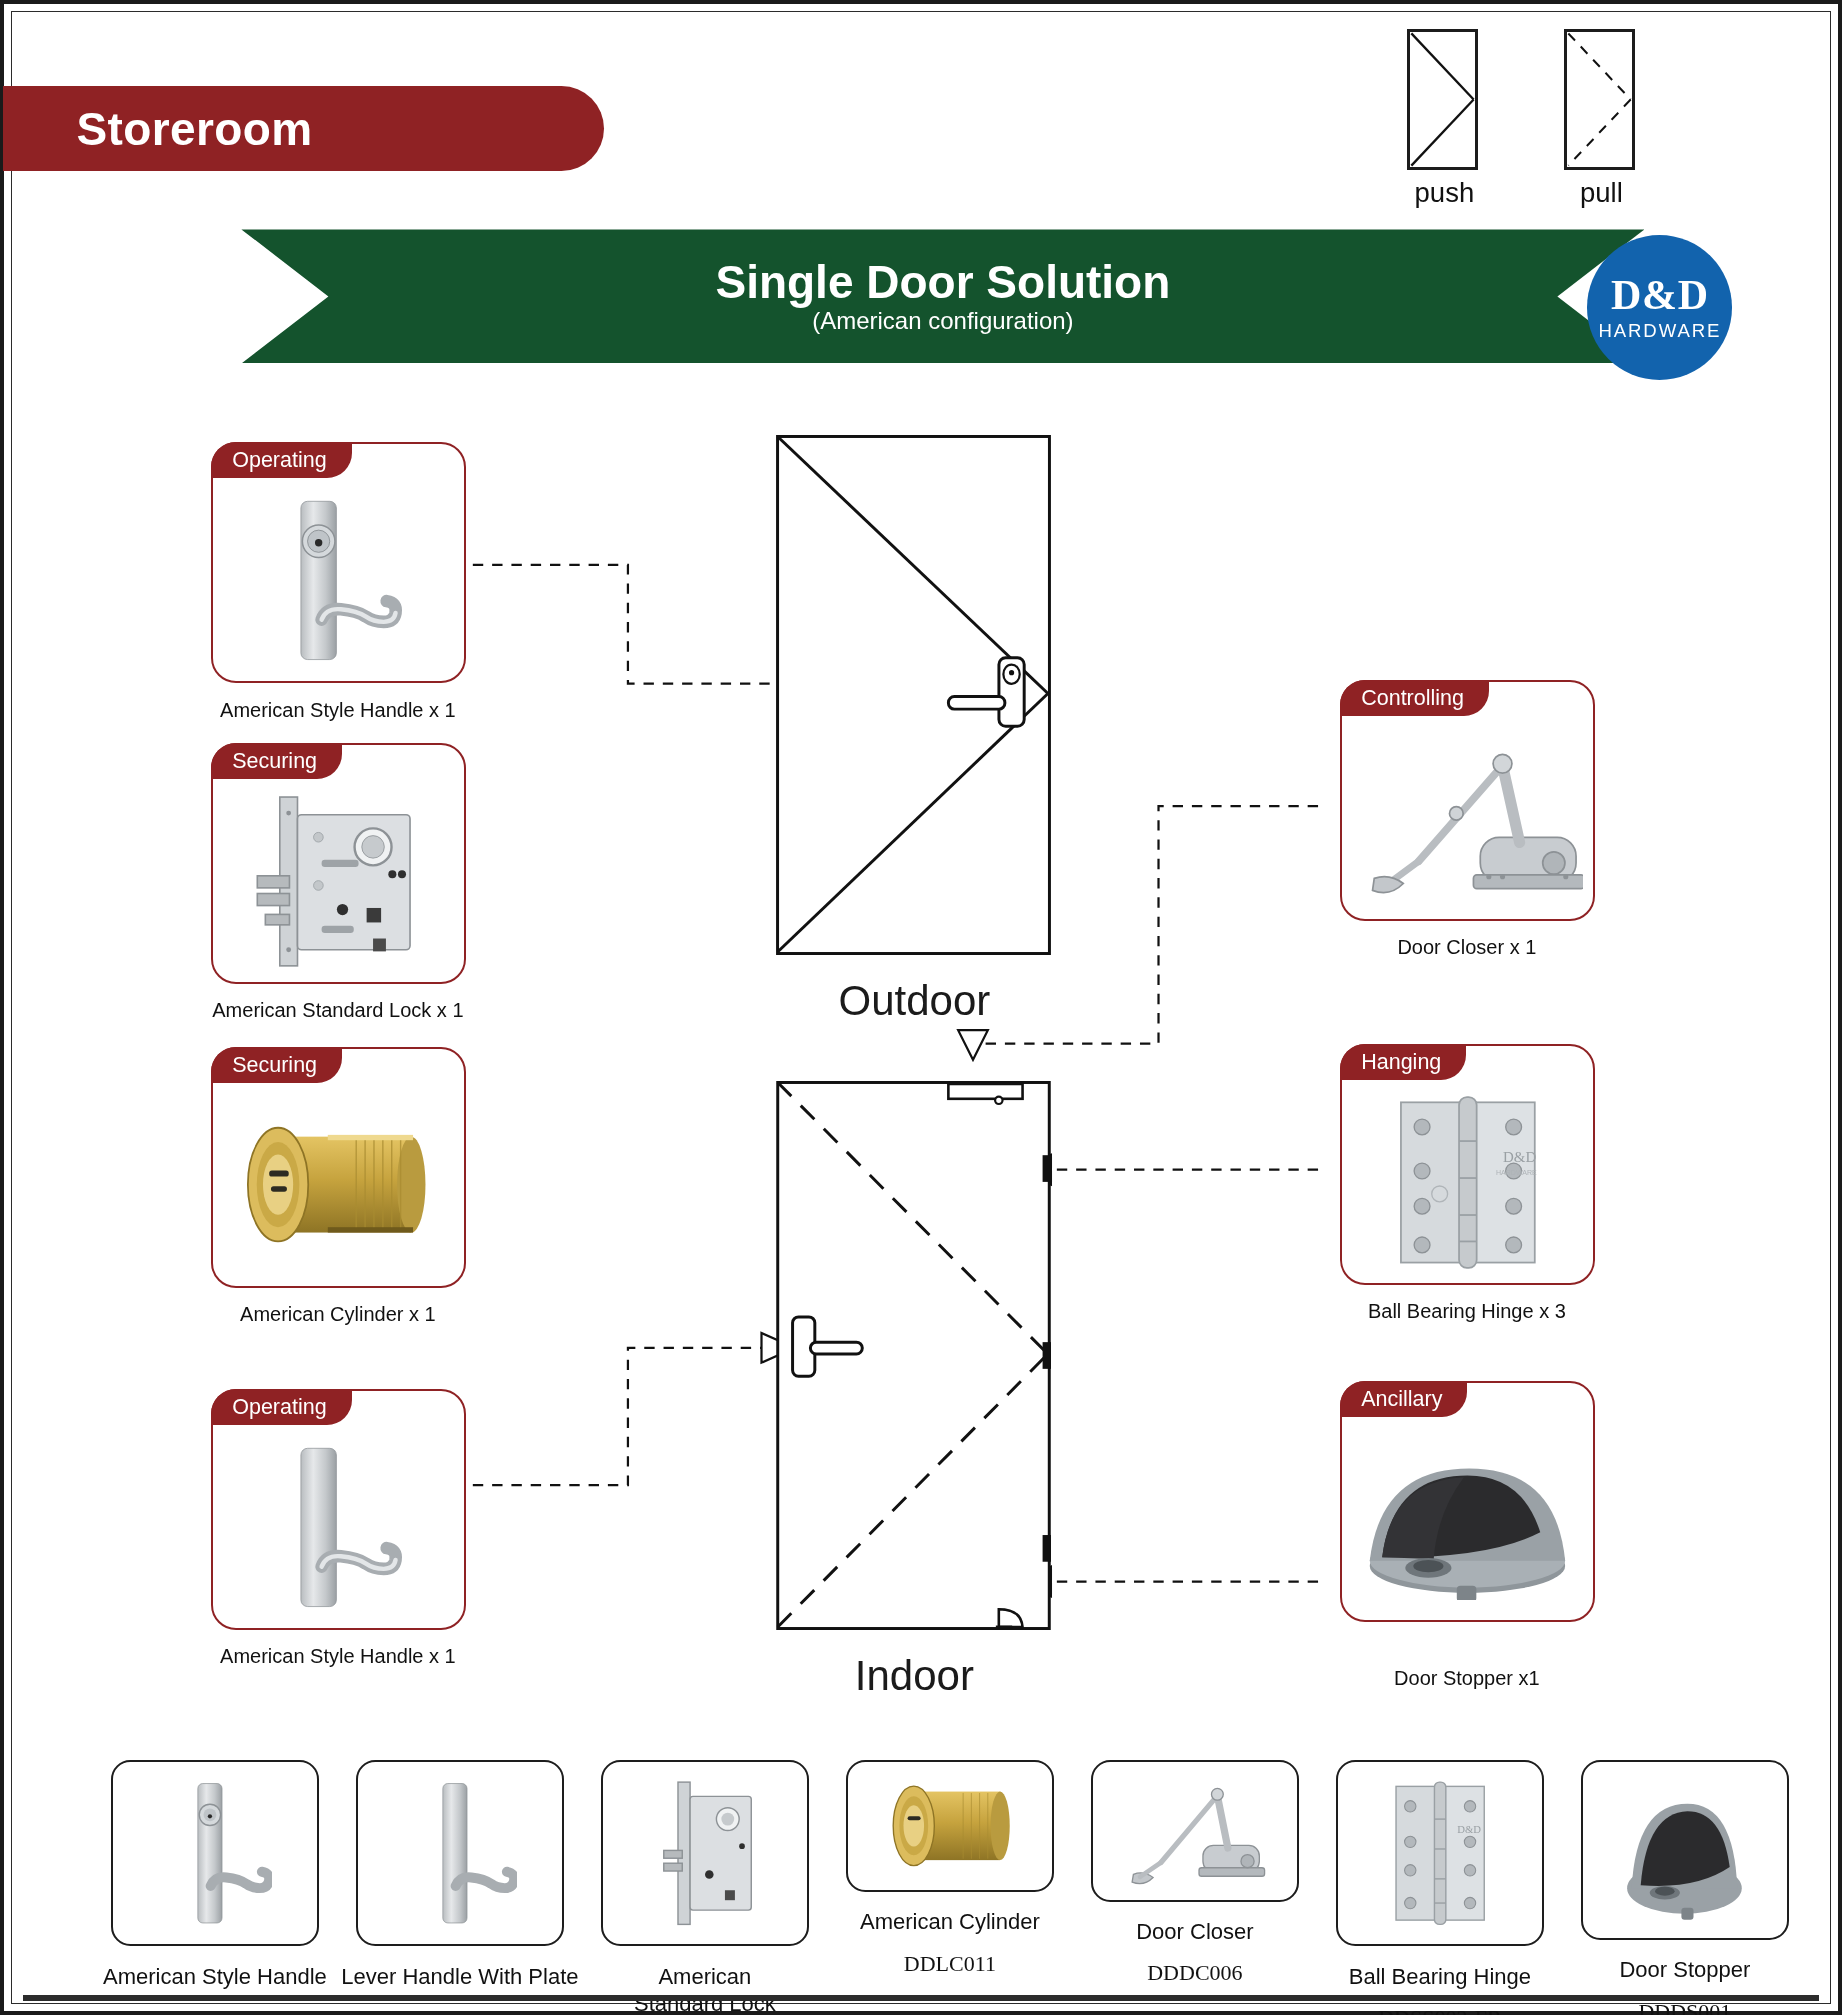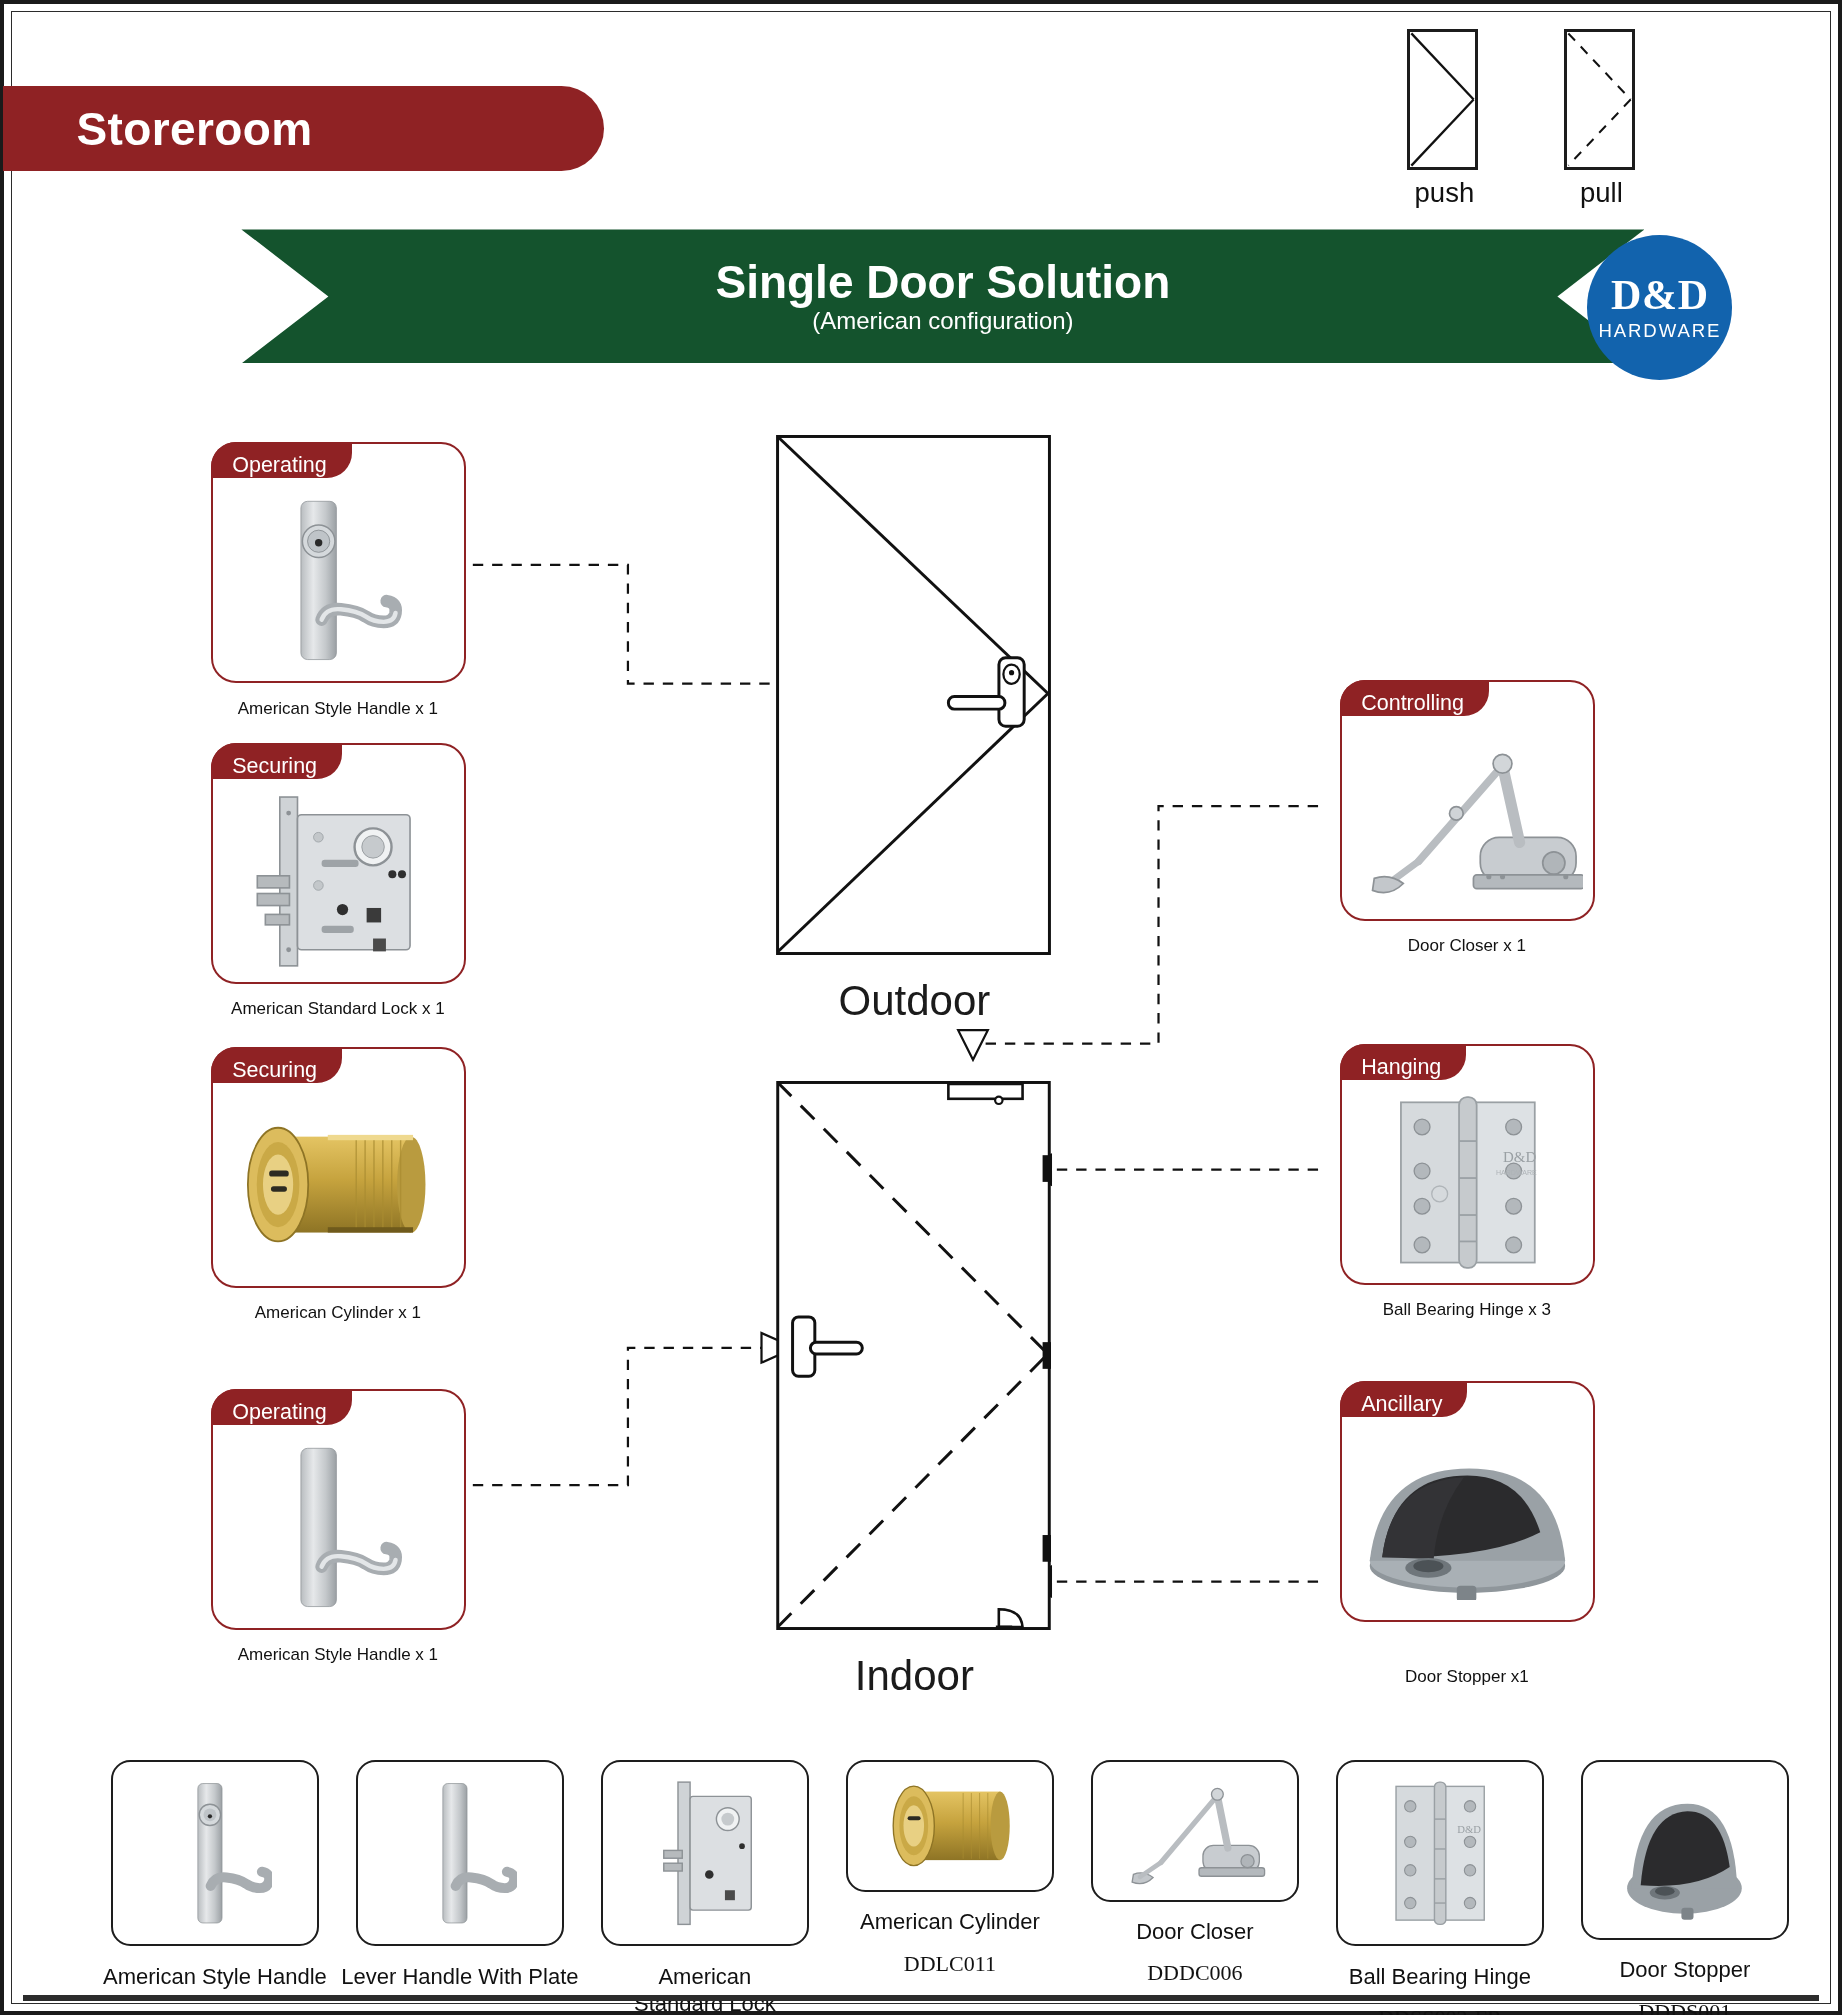--- a/index.html
+++ b/index.html
@@ -30,25 +30,25 @@
 
   
   .logo{position:absolute;left:1575px;top:223px;width:145px;height:145px;border-radius:50%;
         background:#1263ad;display:flex;flex-direction:column;align-items:center;justify-content:center;}
   .logo .l1{color:#fff;font-family:"Liberation Serif",serif;font-size:42px;font-weight:bold;line-height:1;letter-spacing:0.7px;}
   .logo .l2{color:#fff;font-size:18.6px;letter-spacing:1.9px;margin-top:4.5px;}
 
   
   .card{position:absolute;width:251px;height:237px;border:2.2px solid #8f2224;border-radius:25px;background:#fff;}
   .card .tab{position:absolute;left:-2.2px;top:-2.2px;height:36px;background:#8f2224;
-        border-radius:25px 0 25px 0;display:flex;align-items:flex-end;padding:0 25px 0 21px;}
+        border-radius:25px 0 25px 0;display:flex;align-items:center;padding:0 25px 0 21px;}
   .card .tab span{color:#fff;font-size:21.5px;white-space:nowrap;}
   .card .art{position:absolute;left:0;right:0;top:36px;bottom:0;display:flex;align-items:center;justify-content:center;}
   .card .art svg{max-width:92%;max-height:92%;}
-  .cap{position:absolute;width:371px;text-align:center;font-size:17px;color:#111;}
+  .cap{position:absolute;width:371px;text-align:center;font-size:20px;color:#111;}
 
   
   .plan{position:absolute;}
   .plan-label{position:absolute;width:312px;text-align:center;font-size:42px;color:#1b1b1b;}
 
   
   .strip{position:absolute;left:80px;top:1748px;width:1685px;height:186px;display:flex;gap:0;}
   .sitem{flex:1;display:flex;flex-direction:column;align-items:center;}
   .sbox{width:204px;height:182px;border:2.2px solid #1d1d1d;border-radius:19.3px;background:#fff;
         display:flex;align-items:center;justify-content:center;}

